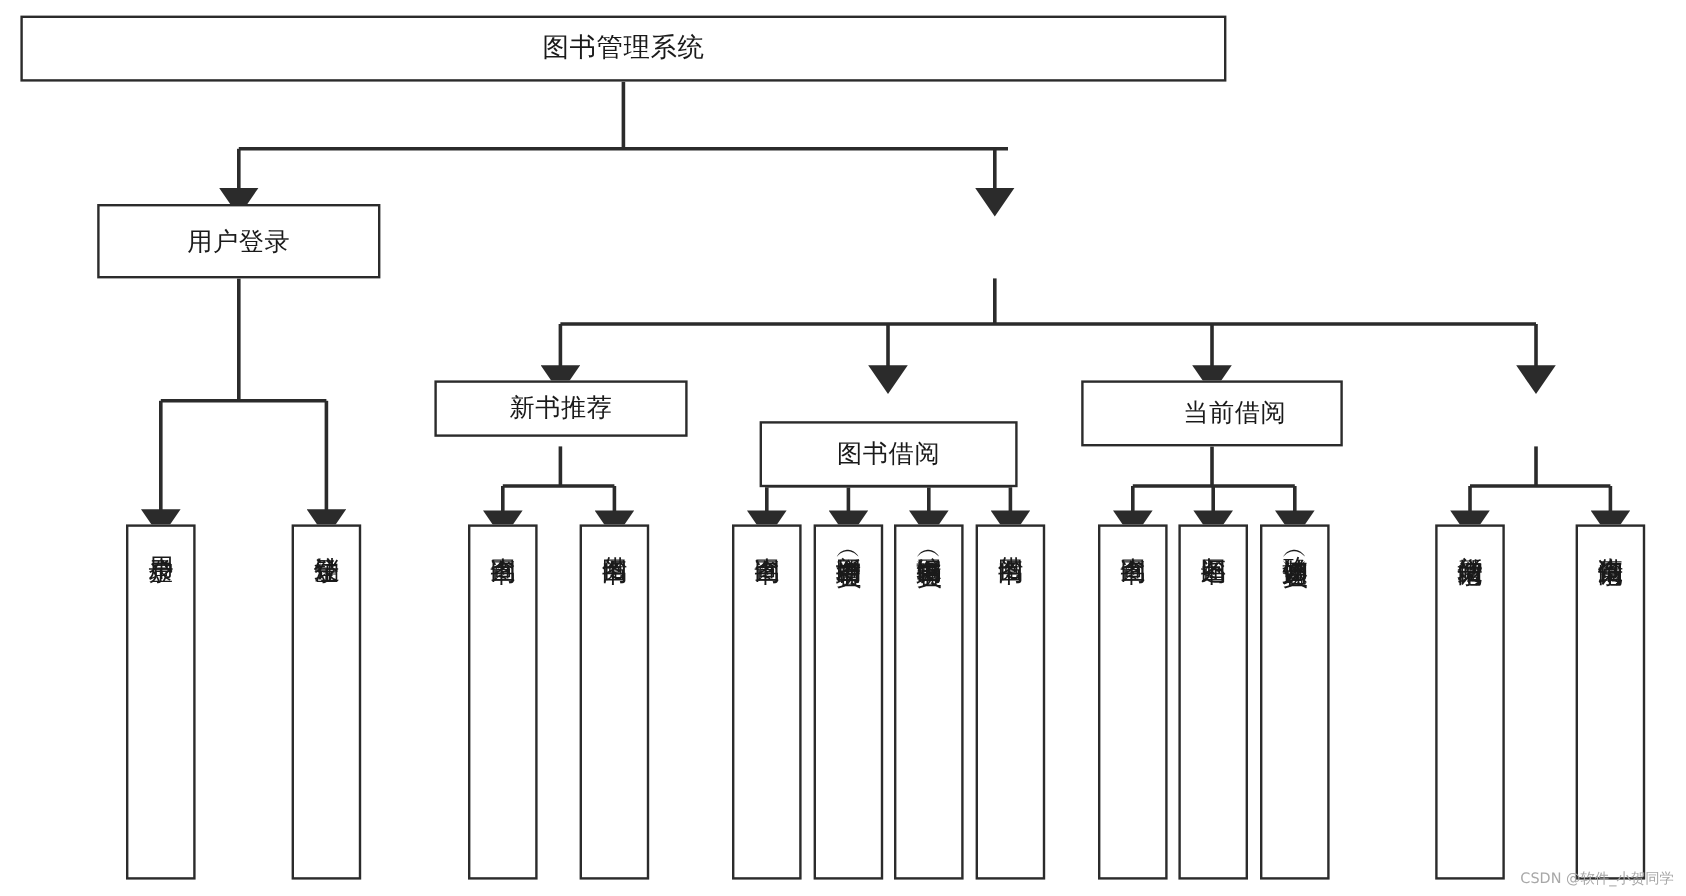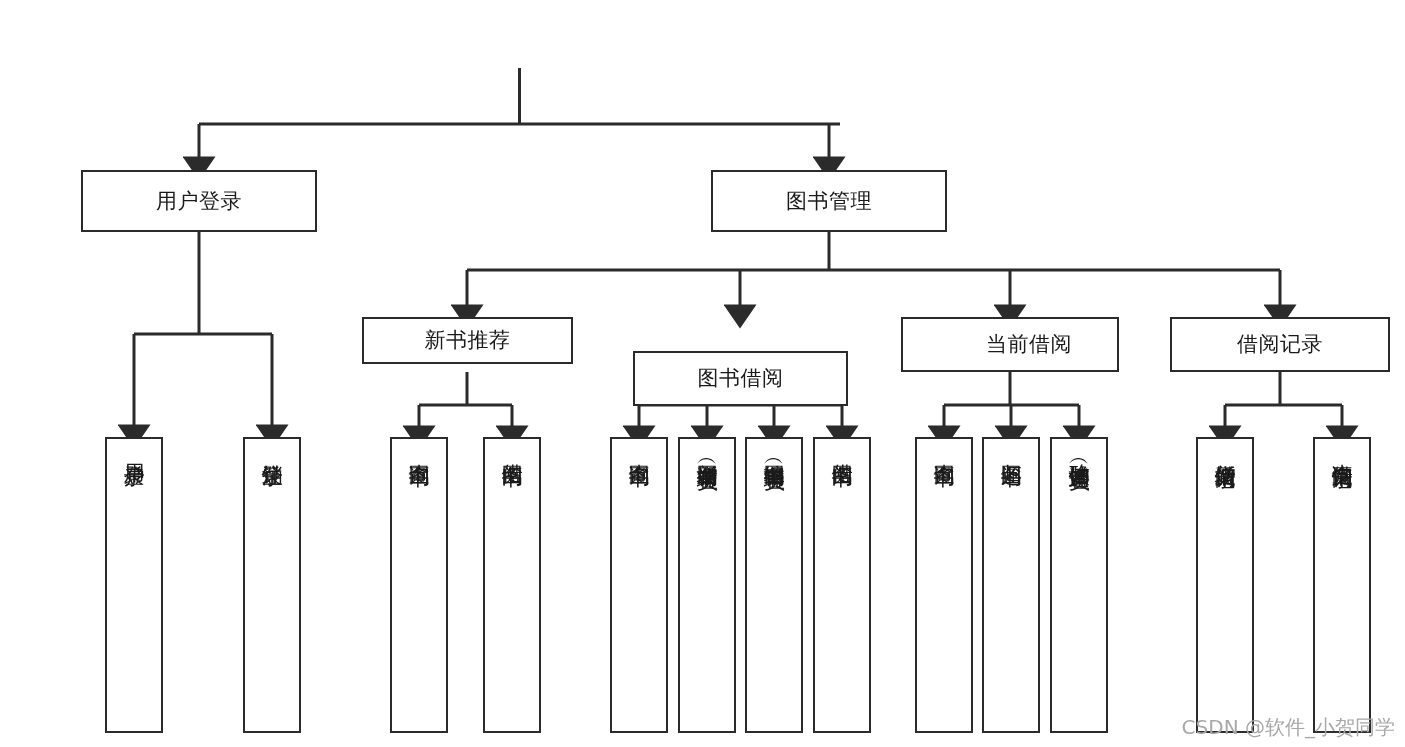--- a/index.html
+++ b/index.html
@@ -56,21 +56,21 @@
     font-size: 21px;
     writing-mode: vertical-rl;
     text-orientation: upright;
     line-height: 1.16;
     letter-spacing: 1px;
   }
   #watermark {
     position: absolute;
     right: 10px;
     bottom: 6px;
-    font-size: 20px;
+    font-size: 12px;
     color: #a8a8a8;
     white-space: nowrap;
     user-select: none;
     z-index: 5;
   }
 </style>
 </head>
 <body>
 
 <div id="canvas">
@@ -118,39 +118,36 @@
       <path d="M1011,405 L1011,429" marker-end="url(#arrow)"></path>
       <path d="M1079,405 L1079,429" marker-end="url(#arrow)"></path>
 
       <path d="M1280,372 L1280,405"></path>
       <path d="M1225,405 L1342,405"></path>
       <path d="M1225,405 L1225,429" marker-end="url(#arrow)"></path>
       <path d="M1342,405 L1342,429" marker-end="url(#arrow)"></path>
     </g>
   </svg>
 
+  <div class="node h-node root" style="left:17px; top:13px; width:1005px; height:55px;">
+    <span class="node-label">图书管理系统</span>
+  </div>
 
   <div class="node h-node" style="left:81px; top:170px; width:236px; height:62px;">
     <span class="node-label">用户登录</span>
-  </div>
-  <div class="node h-node" style="left:711px; top:170px; width:236px; height:62px;">
-    <span class="node-label">图书管理</span>
   </div>
 
   <div class="node h-node" style="left:362px; top:317px; width:211px; height:47px;">
     <span class="node-label">新书推荐</span>
   </div>
   <div class="node h-node" style="left:633px; top:317px; width:215px; height:55px;margin-top:34px;">
     <span class="node-label">图书借阅</span>
   </div>
   <div class="node h-node" style="left:901px; top:317px; width:218px; height:55px;padding-left:38px;">
     <span class="node-label">当前借阅</span>
-  </div>
-  <div class="node h-node" style="left:1170px; top:317px; width:220px; height:55px;">
-    <span class="node-label">借阅记录</span>
   </div>
 
   <div class="node v-node" style="left:105px; top:437px; width:58px; height:296px;">
     <span class="node-label">用户登录</span>
   </div>
   <div class="node v-node" style="left:243px; top:437px; width:58px; height:296px;">
     <span class="node-label">注销登录</span>
   </div>
   <div class="node v-node" style="left:390px; top:437px; width:58px; height:296px;">
     <span class="node-label">查询图书</span>

